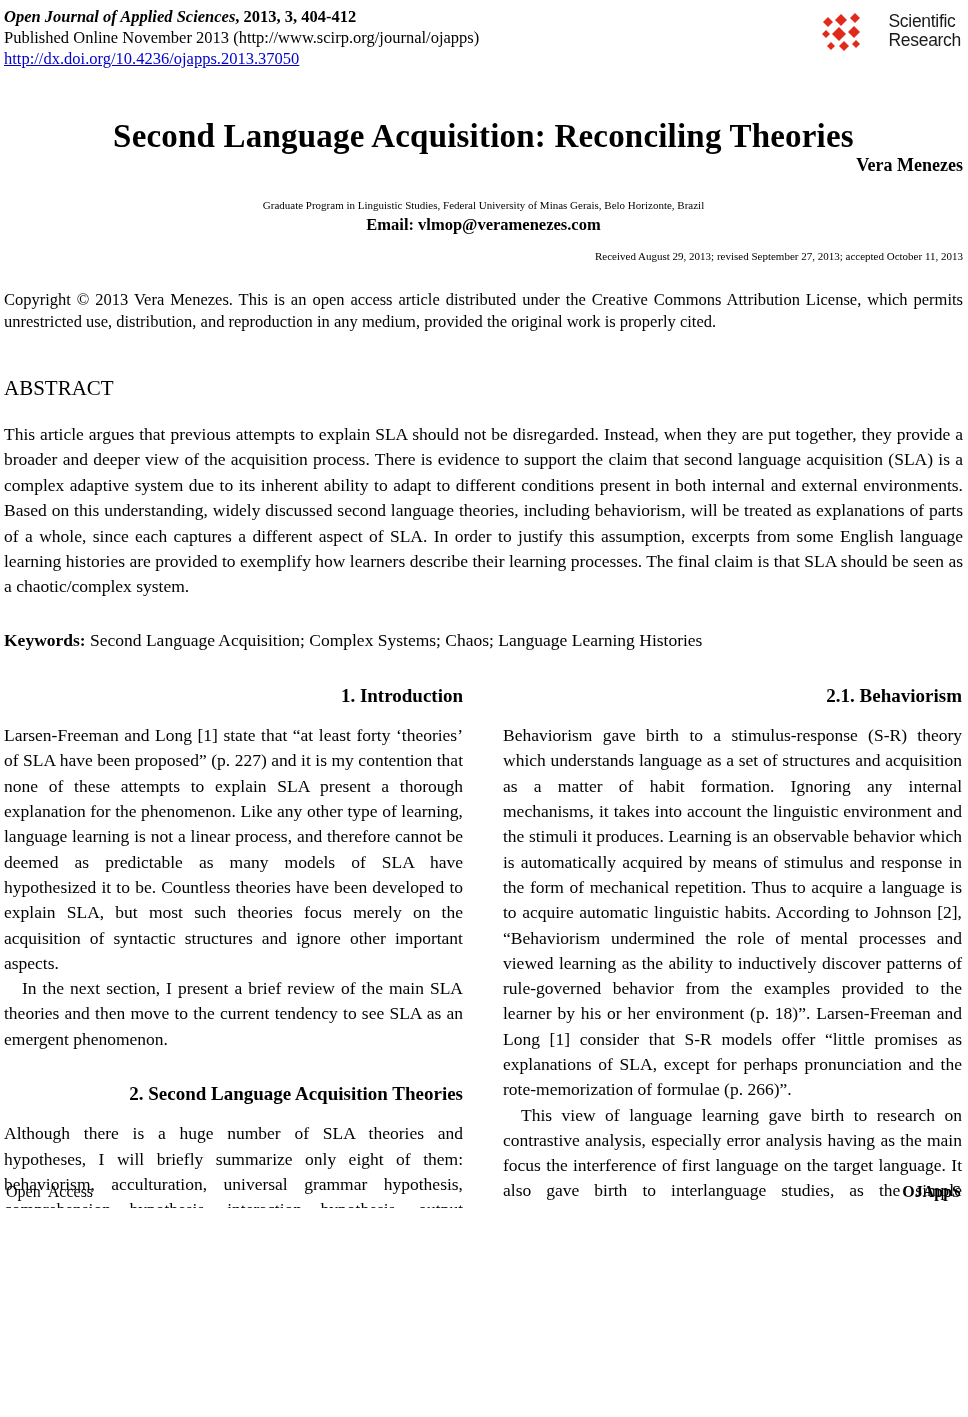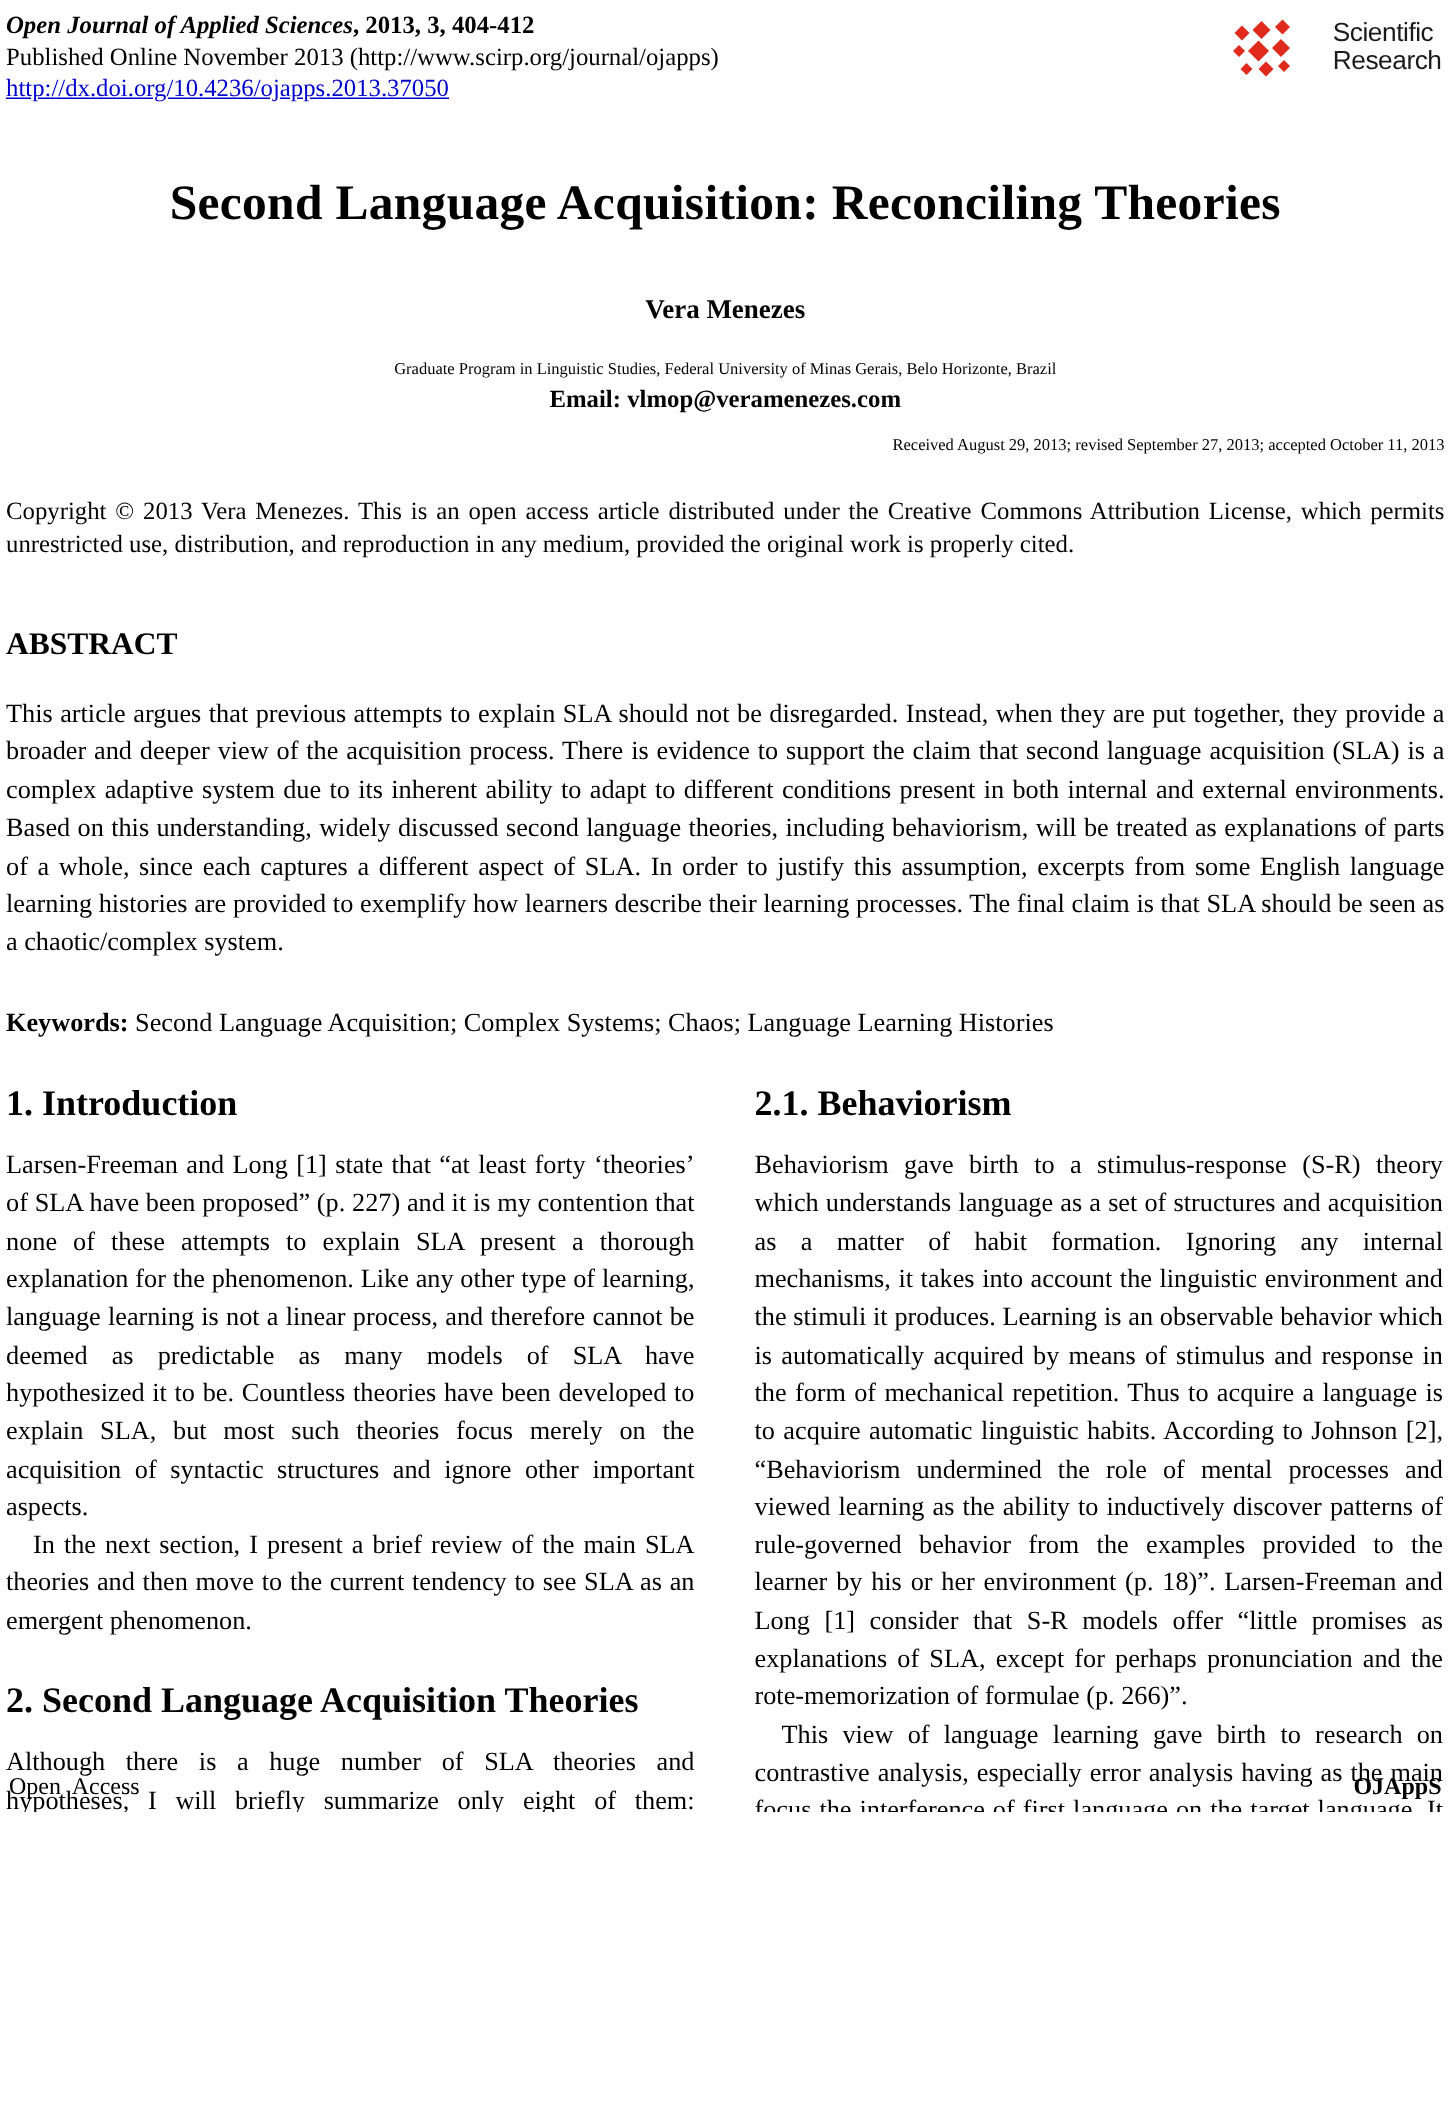--- a/index.html
+++ b/index.html
@@ -27,38 +27,38 @@
   .logo-text {
     font-family: "Liberation Sans", sans-serif;
     font-size: 17.5px; line-height: 19px; color: #1a1a1a;
     letter-spacing: -0.3px; margin-top: 2px;
   }
   
   .title {
     font-size: 33px; font-weight: bold; text-align: center;
     margin: 49px 0 0 0; letter-spacing: 0.2px;
   }
-  .author   { text-align: center; font-size: 18px;   font-weight: bold; margin-top: 41px; }
+  .author   { text-align: right; font-size: 18px;   font-weight: bold; }
   .affil    { text-align: center; font-size: 11px; margin-top: 23px; }
   .email    { text-align: center; font-size: 16.5px; margin-top: 4px; font-weight: bold; }
   .received { text-align: right; font-size: 11px; margin-top: 15px; }
   .copyright {
     font-size: 16.5px; line-height: 21.5px; text-align: justify; margin-top: 27px;
   }
   
-  .abstract-heading { font-size: 21px; font-weight: bold; margin: 44px 0 16px 0; }
+  .abstract-heading { font-size: 21px; font-weight: normal; margin: 44px 0 16px 0; }
   .abstract-body {
     font-size: 17.5px; line-height: 25.4px; text-align: justify; margin-top: 21px; font-family: Liberation Serif, serif;
   }
   .keywords { font-size: 17.5px; margin-top: 30px; }
   .keywords-label { font-weight: bold; }
   
   .columns { display: flex; gap: 40px; margin-top: 32px; }
   .col { width: 459px; font-size: 17.5px; line-height: 25.3px; text-align: justify; }
-  .sec-heading { font-size: 24px; font-weight: bold; margin: 0 0 15px 0; text-align: left; }
+  .sec-heading { font-size: 19px; font-weight: bold; margin: 0 0 15px 0; text-align: right; }
   .sec-heading.later { margin-top: 29px; }
   .col p { margin: 0; }
   .col p.indent { text-indent: 18px; }
   
   .ftr {
     position: absolute; left: 6px; right: 7px; bottom: 7px;
     display: flex; justify-content: space-between; font-size: 16px;
   }
   .ftr-left { word-spacing: 4px; }
   .ftr-right { font-weight: bold; }

